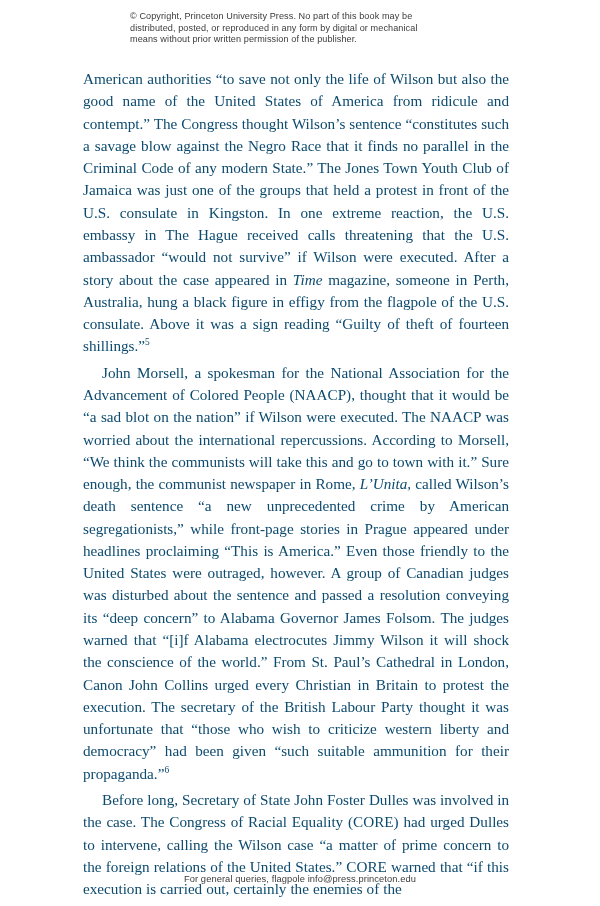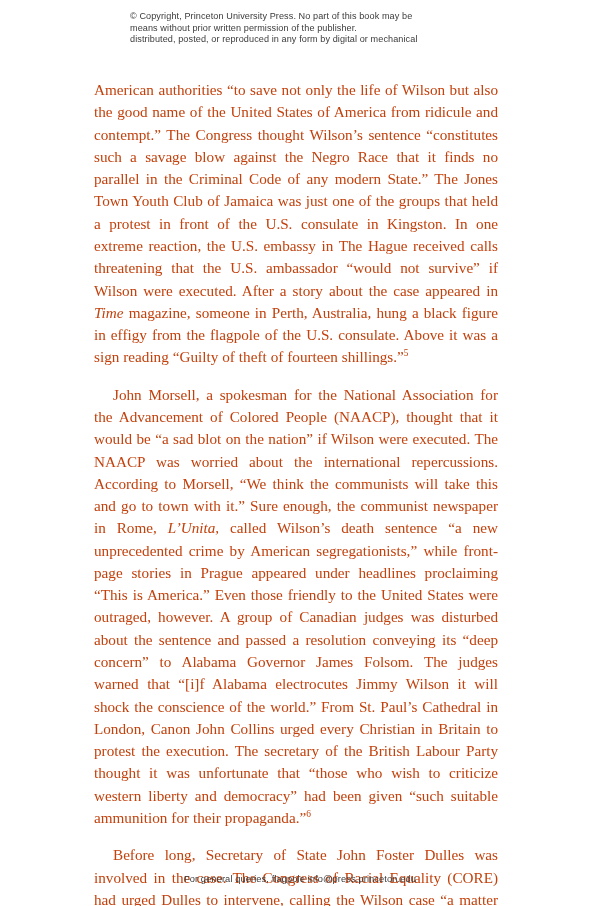--- a/index.html
+++ b/index.html
@@ -43,26 +43,26 @@
 
   
   .body-block {
     position: absolute;
     left: 79px;
     top: 64px;
     width: 434px;
   }
 
   .para {
-    margin: 15px;
+    margin: 4px;
     font-size: 15.2px;
     line-height: 22.28px;
     text-align: justify;
     text-justify: inter-word;
-    color: #c2410c;
+    color: #0c4a6e;
     hyphens: manual;
     word-spacing: 0.01em;
   }
   .para + .para { text-indent: 19px; }
 
   
   .para.justify-all { text-align-last: auto; }
 
   .para i, .para em { font-style: italic; }
 
@@ -105,22 +105,22 @@
     letter-spacing: 0.01em;
   }
 </style>
 </head>
 <body>
 
 <div class="page">
 
   <div class="copyright-notice">
     <span class="cline">© Copyright, Princeton University Press. No part of this book may be</span>
+    <span class="cline">distributed, posted, or reproduced in any form by digital or mechanical</span>
     <span class="cline">means without prior written permission of the publisher.</span>
-    <span class="cline">distributed, posted, or reproduced in any form by digital or mechanical</span>
   </div>
 
   <div class="body-block" id="body-block">
       <p class="para justify-all" style="text-indent: 0px;">American authorities “to save not only the life of Wilson but also the good name of the United States of America from ridicule and contempt.” The Congress thought Wilson’s sentence “constitutes such a savage blow against the Negro Race that it finds no parallel in the Criminal Code of any modern State.” The Jones Town Youth Club of Jamaica was just one of the groups that held a protest in front of the U.S. consulate in Kingston. In one extreme reaction, the U.S. embassy in The Hague received calls threatening that the U.S. ambassador “would not survive” if Wilson were executed. After a story about the case appeared in <i>Time</i> magazine, someone in Perth, Australia, hung a black figure in effigy from the flagpole of the U.S. consulate. Above it was a sign reading “Guilty of theft of fourteen shillings.”<sup class="fn">5</sup></p>
       <p class="para justify-all">John Morsell, a spokesman for the National Association for the Advancement of Colored People (NAACP), thought that it would be “a sad blot on the nation” if Wilson were executed. The NAACP was worried about the international repercussions. According to Morsell, “We think the communists will take this and go to town with it.” Sure enough, the communist newspaper in Rome, <i>L’Unita,</i> called Wilson’s death sentence “a new unprecedented crime by American segregationists,” while front-page stories in Prague appeared under headlines proclaiming “This is America.” Even those friendly to the United States were outraged, however. A group of Canadian judges was disturbed about the sentence and passed a resolution conveying its “deep concern” to Alabama Governor James Folsom. The judges warned that “[i]f Alabama electrocutes Jimmy Wilson it will shock the conscience of the world.” From St. Paul’s Cathedral in London, Canon John Collins urged every Christian in Britain to protest the execution. The secretary of the British Labour Party thought it was unfortunate that “those who wish to criticize western liberty and democracy” had been given “such suitable ammunition for their propaganda.”<sup class="fn">6</sup></p>
       <p class="para justify-all">Before long, Secretary of State John Foster Dulles was involved in the case. The Congress of Racial Equality (CORE) had urged Dulles to intervene, calling the Wilson case “a matter of prime concern to the foreign relations of the United States.” CORE warned that “if this execution is carried out, certainly the enemies of the</p>
     </div>
 
 
   <div class="queries-line">For general queries, flagpole info@press.princeton.edu</div>

